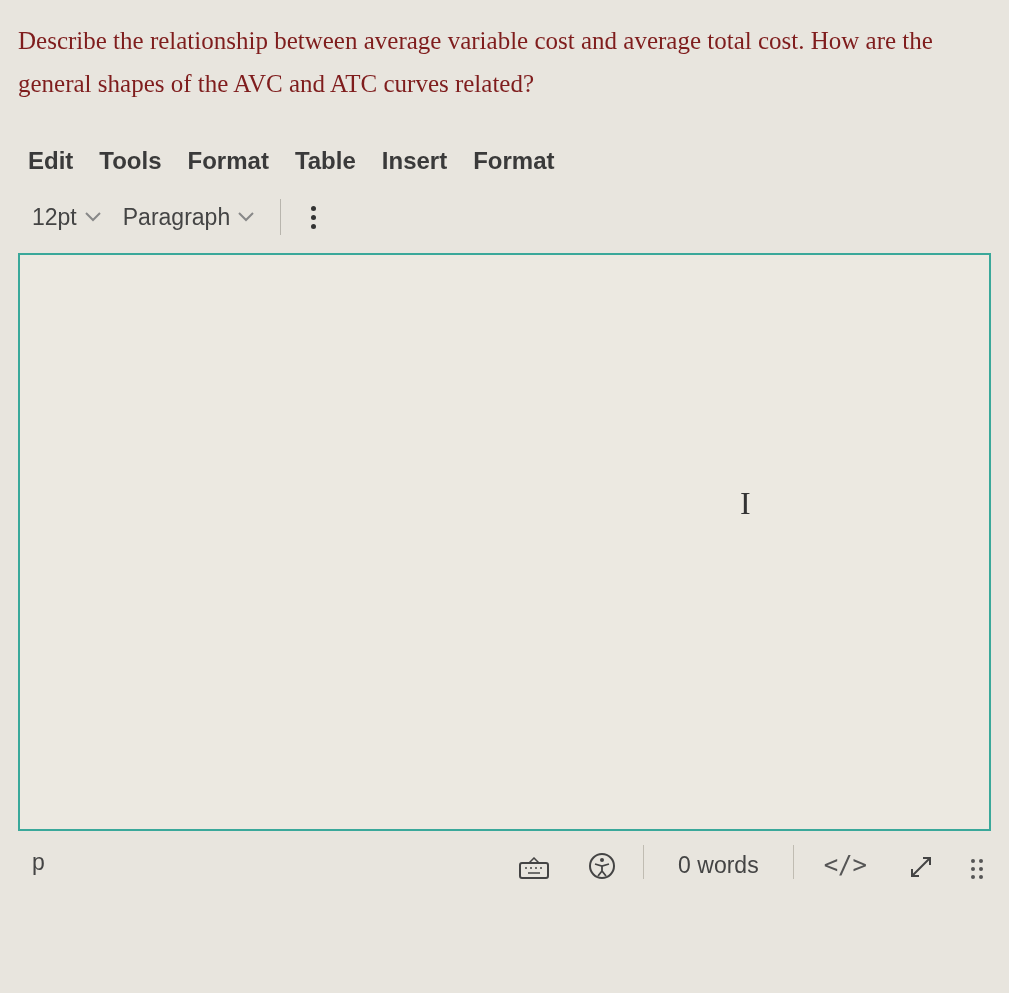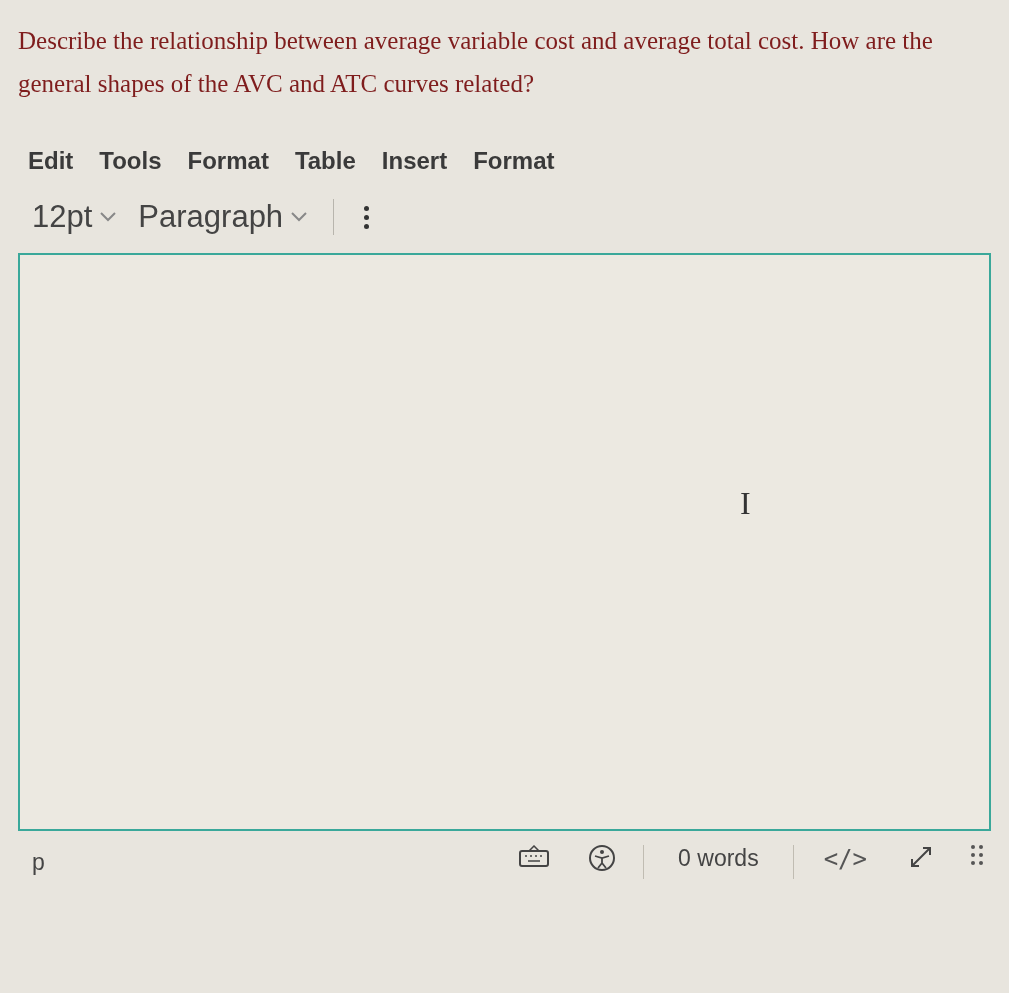--- a/index.html
+++ b/index.html
@@ -32,21 +32,21 @@
       font-weight: bold;
     }
     .menu-item {
       cursor: pointer;
     }
     .toolbar {
       display: flex;
       align-items: center;
       gap: 22px;
       padding: 0 10px 18px 14px;
-      font-size: 31px;
+      font-size: 23px;
       color: #444;
     }
     .dropdown {
       display: inline-flex;
       align-items: center;
       gap: 8px;
       cursor: pointer;
     }
     .chevron {
       display: inline-block;
@@ -100,21 +100,21 @@
     .status-left {
       display: flex;
       align-items: center;
     }
     .path-p {
       font-size: 23px;
       color: #444;
     }
     .status-right {
       display: flex;
-      align-items: flex-start;
+      align-items: flex-end;
       gap: 16px;
     }
     .status-icon {
       display: inline-flex;
       align-items: center;
       justify-content: center;
       cursor: pointer;
       padding: 0 12px;
     }
     .status-divider {

